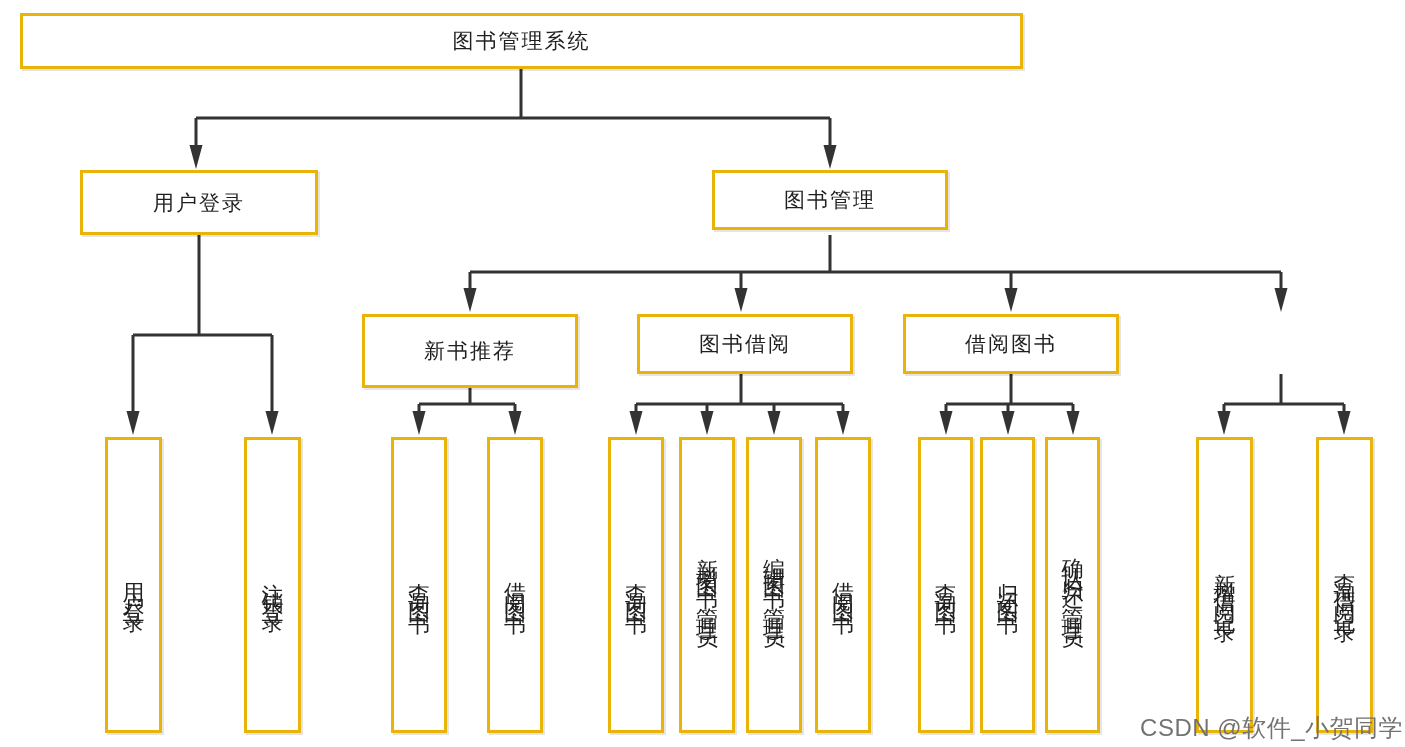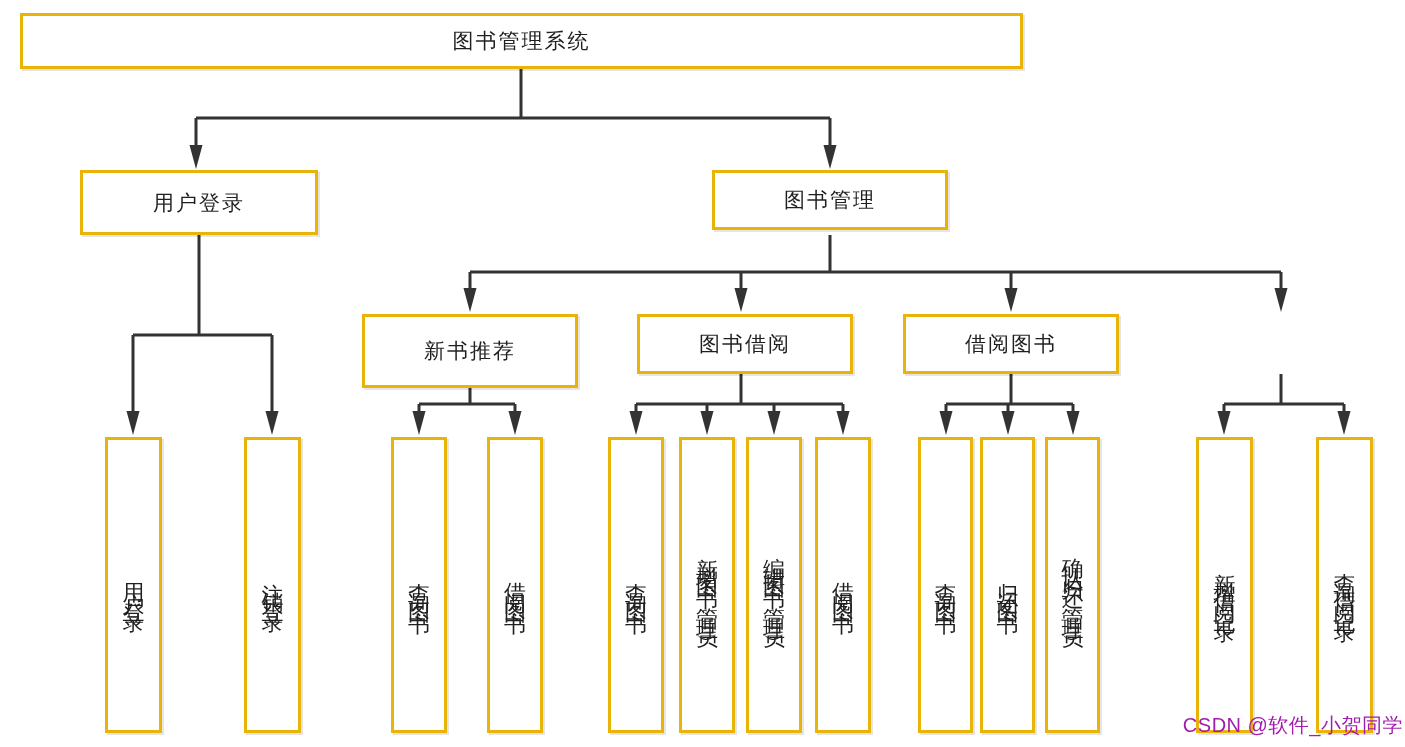--- a/index.html
+++ b/index.html
@@ -17,21 +17,21 @@
   .hlabel{
     font-size:21px;letter-spacing:2px;color:#1f1f1f;white-space:nowrap;
   }
   .vlabel{
     writing-mode:vertical-rl;text-orientation:mixed;
     font-size:22px;letter-spacing:10px;color:#1f1f1f;line-height:1;
     white-space:nowrap;
   }
   .watermark{
     position:absolute;z-index:5;right:2px;top:712px;
-    font-size:20px;color:#a21caf;letter-spacing:0.5px;white-space:nowrap;
+    font-size:24px;color:#737373;letter-spacing:0.5px;white-space:nowrap;
   }
 </style>
 </head>
 <body>
 
 <div id="stage">
 
   <svg class="connectors" width="1405" height="747" viewBox="0 0 1405 747">
     <path fill="none" stroke="#333333" stroke-width="3" d="M521 69 V118 M196 118 H830 M196 118 V148 M830 118 V148
          M199 235 V335 M133 335 H272 M133 335 V414 M272 335 V414

